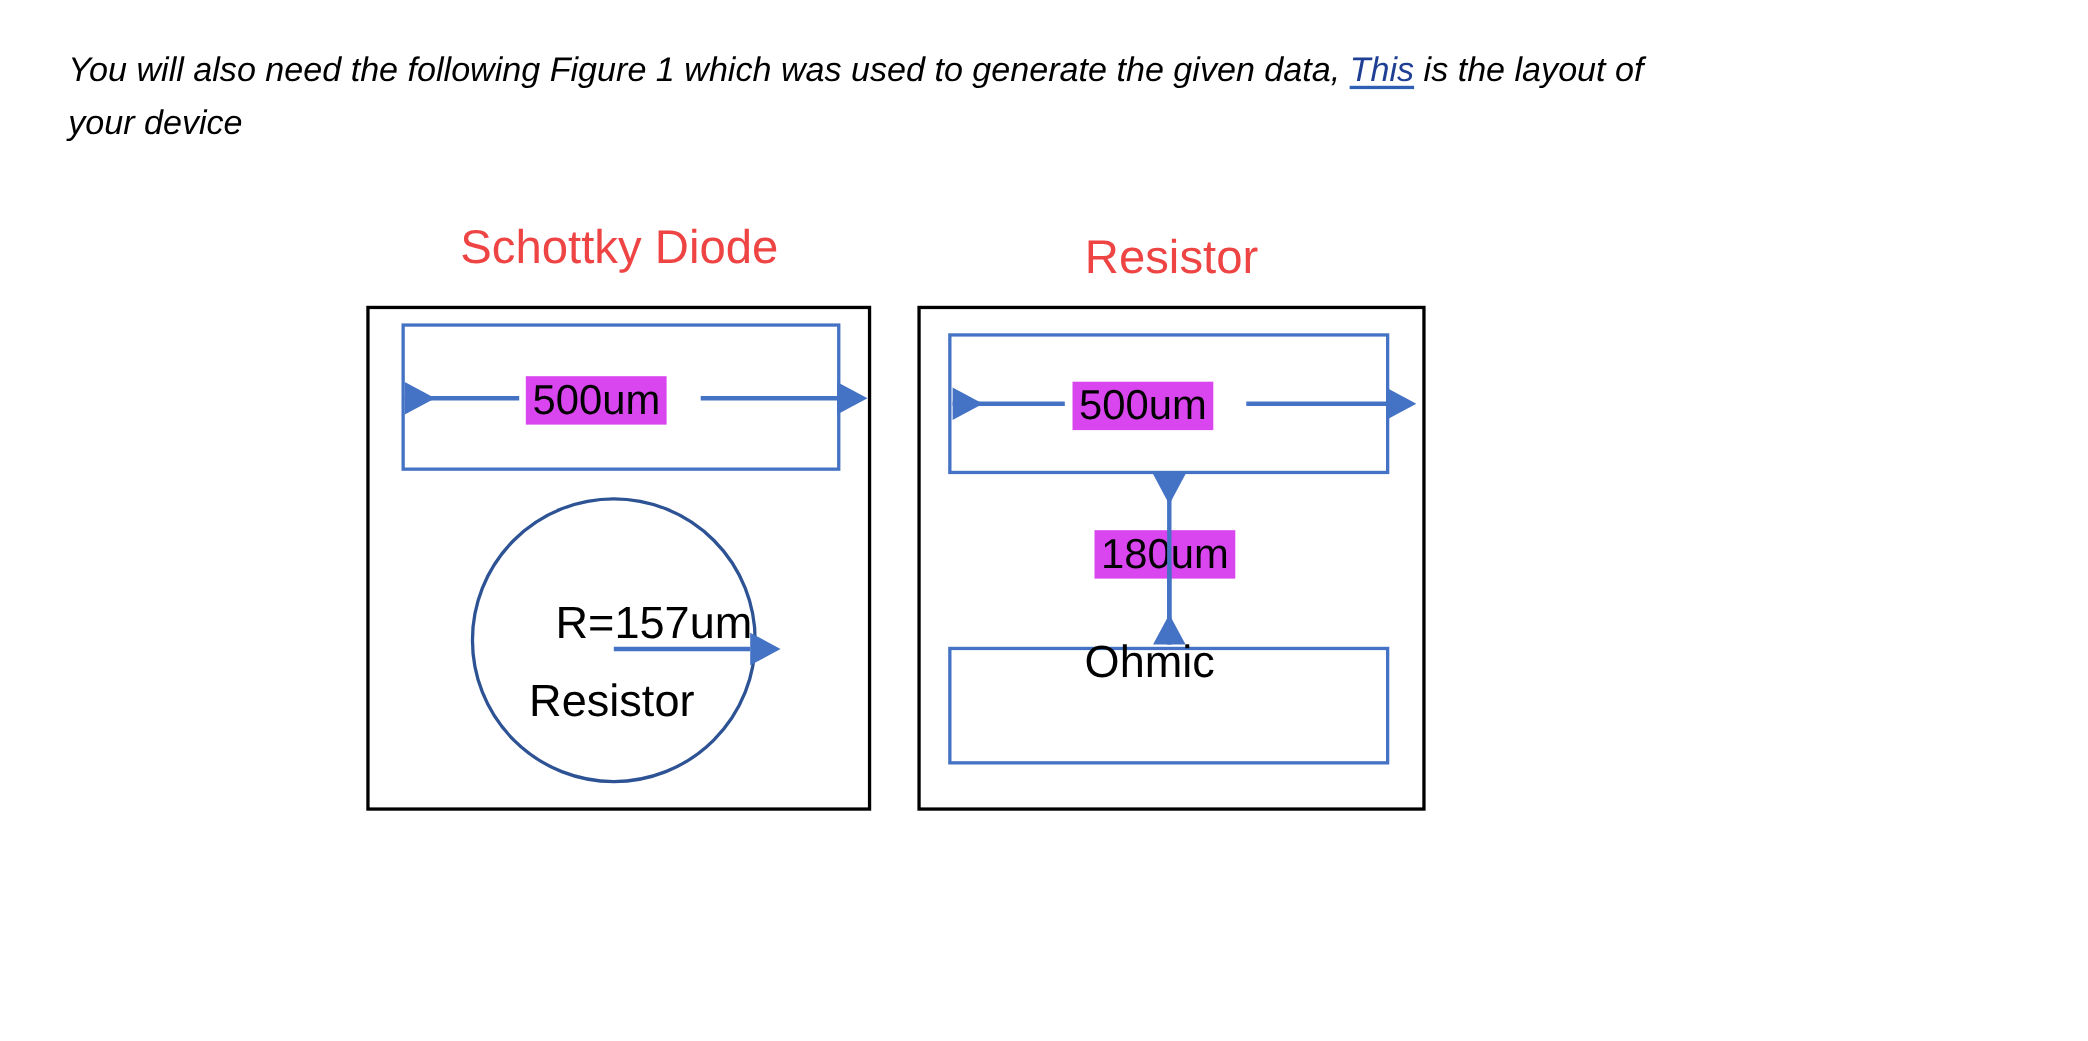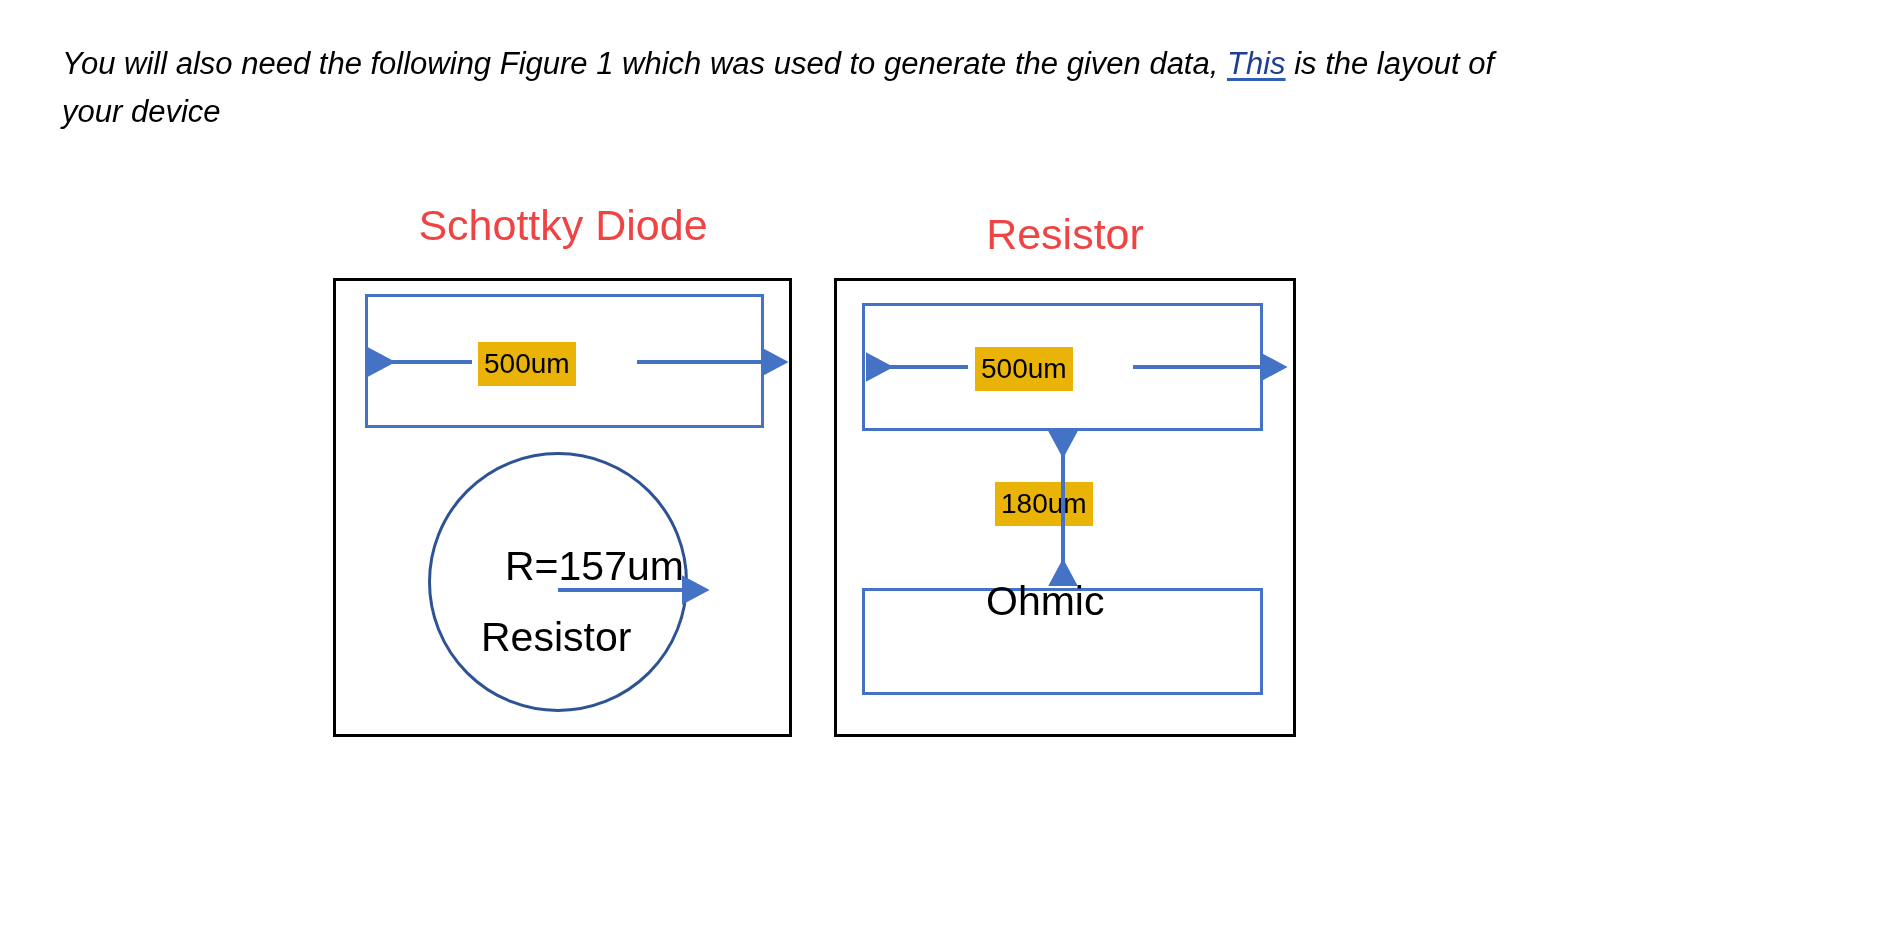--- a/index.html
+++ b/index.html
@@ -70,25 +70,25 @@
   .circle {
     position: absolute;
     border: 3px solid #2E5395;
     border-radius: 50%;
     box-sizing: border-box;
     background: transparent;
   }
 
   .dim-label {
     position: absolute;
-    font-size: 28px;
+    font-size: 38px;
     line-height: 44px;
     color: #000000;
     white-space: nowrap;
-    background: #eab308;
+    background: #d946ef;
     padding: 0 6px;
     text-align: left;
   }
 
   .inner-label {
     position: absolute;
     font-size: 41px;
     line-height: 44px;
     color: #000000;
     white-space: nowrap;

